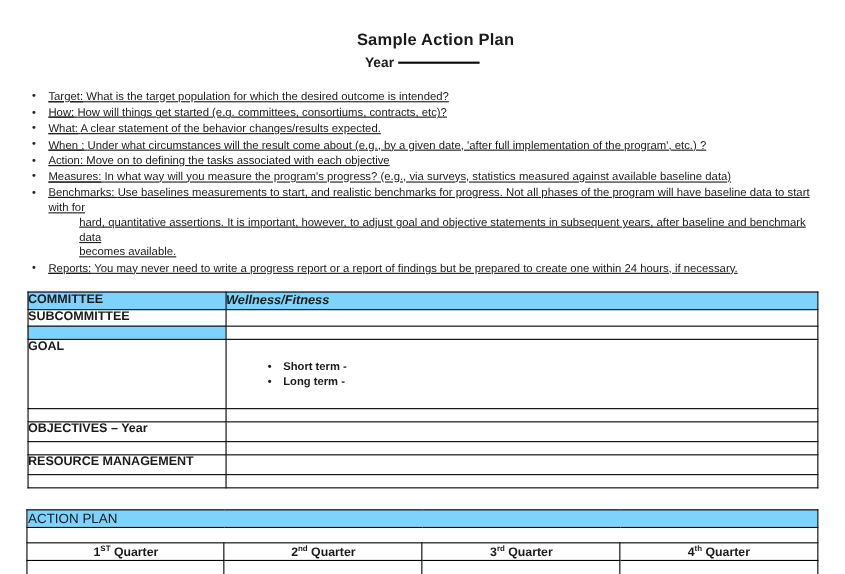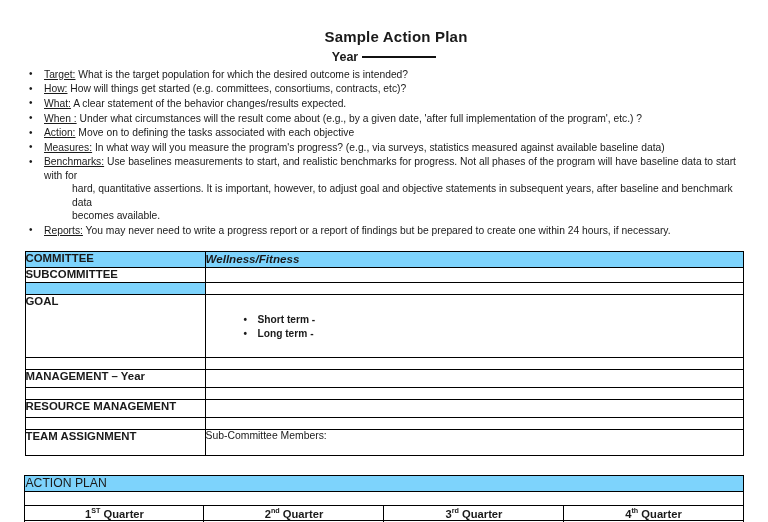--- a/index.html
+++ b/index.html
@@ -45,23 +45,24 @@
     display: inline-block;
     width: 74px;
     border-bottom: 2.2px solid #111;
     margin-left: 4px;
     position: relative;
     top: -3px;
   }
 
   
   .intro-list {
-    margin: 3px 0 0 0;
+    margin: 17px 0 0 0;
     padding: 0 22px 0 44px;
     list-style: none;
+    text-decoration: underline;
   }
   .intro-list li {
     position: relative;
     font-size: 10.3px;
     line-height: 13.4px;
     margin-bottom: 1.2px;
     text-align: left;
   }
   .intro-list li::before {
     content: "\2022";
@@ -232,38 +233,34 @@
               <li>Short term -</li>
               <li>Long term -</li>
             </ul>
           </td>
         </tr>
         <tr class="row-h-gap">
           <td class="lbl"></td>
           <td class="val"></td>
         </tr>
         <tr class="row-h-std">
-          <td class="lbl">MANAGEMENT – Year</td>
+          <td class="lbl">OBJECTIVES – Year</td>
           <td class="val"></td>
         </tr>
         <tr class="row-h-gap">
           <td class="lbl"></td>
           <td class="val"></td>
         </tr>
         <tr class="row-h-std">
           <td class="lbl">RESOURCE MANAGEMENT</td>
           <td class="val"></td>
         </tr>
         <tr class="row-h-gap">
           <td class="lbl"></td>
           <td class="val"></td>
-        </tr>
-        <tr class="row-h-team">
-          <td class="lbl">TEAM ASSIGNMENT</td>
-          <td class="val">Sub-Committee Members:</td>
         </tr>
       </tbody>
     </table>
   </div>
 
   <div class="tbl-wrap-2">
     <table class="tbl">
       <colgroup>
           <col style="width:179px">
           <col style="width:180px">

